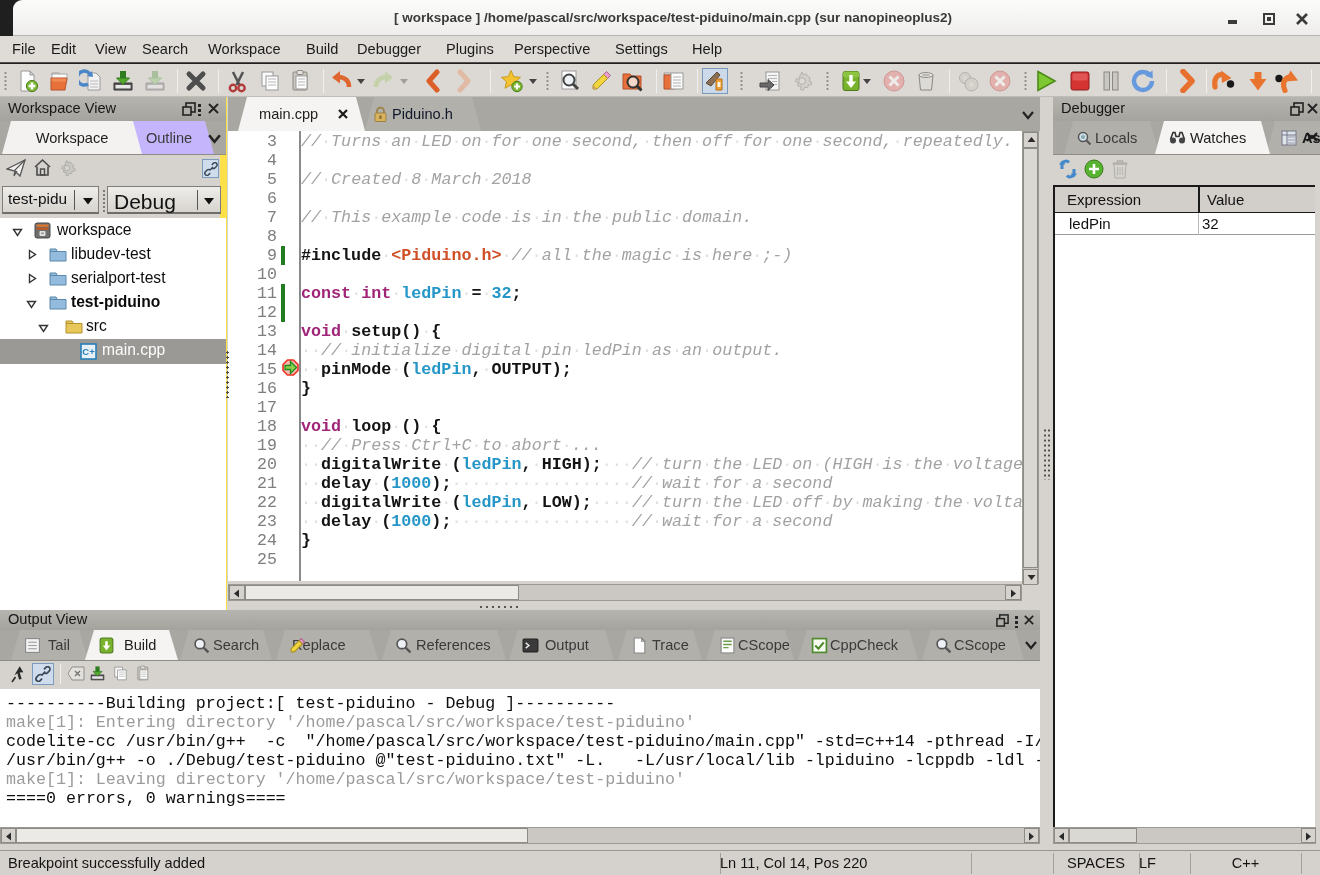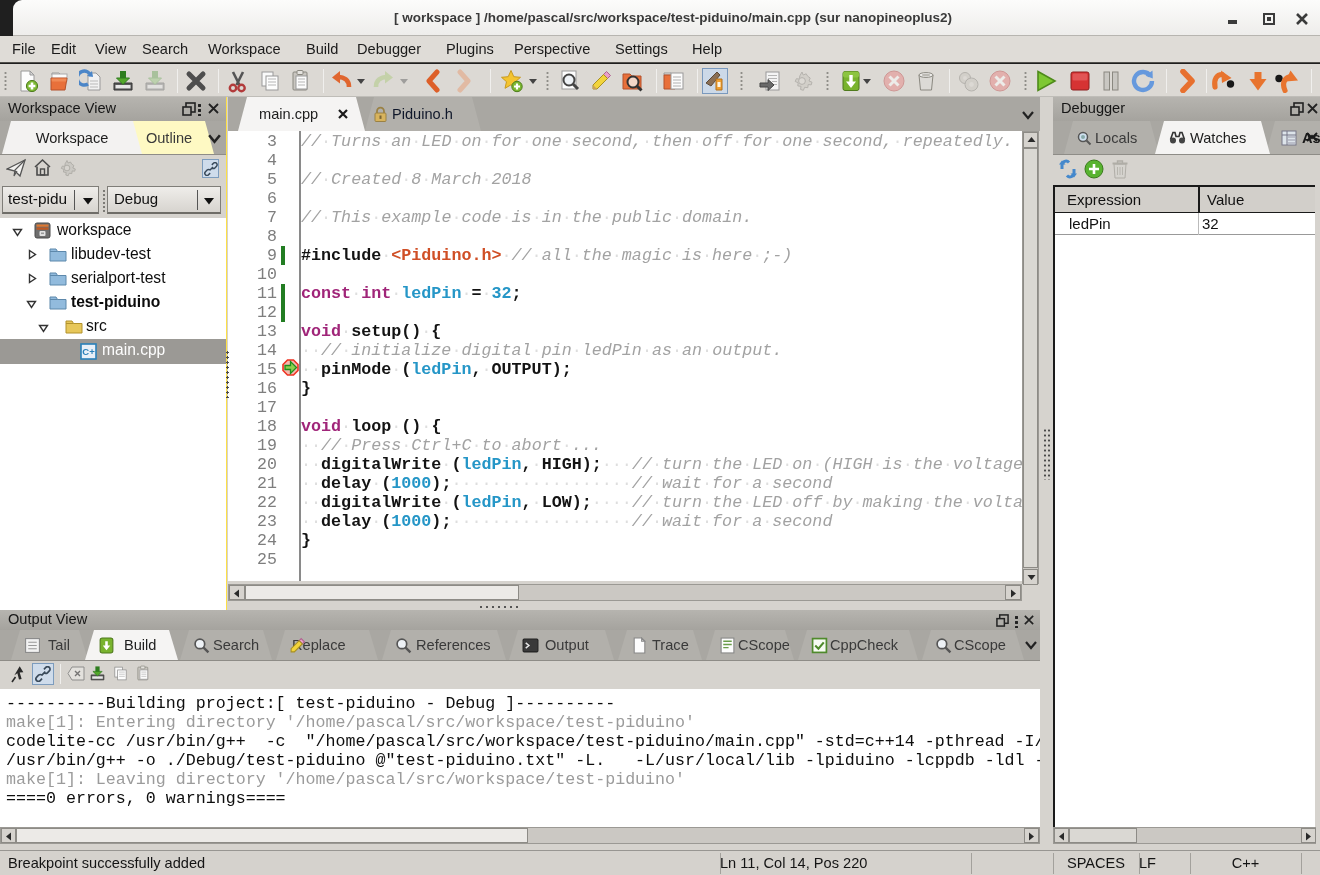--- a/index.html
+++ b/index.html
@@ -247,34 +247,34 @@
 <svg class="ic" style="left:1275px" viewBox="0 0 24 24">
       <circle cx="4" cy="9.5" r="3.7" fill="#181818"></circle>
       <path d="M10 21.5c-3-6.5-1-12 4-13.5" fill="none" stroke="#e8742e" stroke-width="5.2" stroke-linecap="round"></path>
       <path d="M15.5 1.5L23 11.5l-12.5 1z" fill="#e8742e"></path>
     </svg>
 <div class="tsep" style="left:1311px"></div>
 </div>
 <div class="a" id="main"></div>
 <div class="a" style="left:225px;top:350px;width:5px;height:48px;background-image:radial-gradient(circle,#4a4a4a 1px,transparent 1.2px);background-size:5px 5px;z-index:5"></div>
 <div class="a" style="left:1043px;top:428px;width:7px;height:52px;background-image:radial-gradient(circle,#4a4a4a 1px,transparent 1.2px);background-size:4px 5px;z-index:5"></div>
-<div class="a" id="leftpanel" style="left:0;top:97px;width:227px;height:513px;border-right:1px solid #fde047">
+<div class="a" id="leftpanel" style="left:0;top:97px;width:227px;height:513px;border-right:7px solid #fde047">
  <div class="a cap" style="left:0;top:0;width:226px;height:24px;line-height:23px"><span style="margin-left:8px">Workspace View</span>
   <svg class="a" style="left:182px;top:5px" width="14" height="14" viewBox="0 0 14 14">
         <rect x="4" y="1" width="9" height="9" fill="none" stroke="#222" stroke-width="1.6"></rect>
         <rect x="1" y="5" width="8" height="8" fill="#b0aea9" stroke="#222" stroke-width="1.6"></rect>
       </svg>
   <div class="a" style="left:198px;top:5px;width:3px;height:14px;background-image:radial-gradient(circle,#222 1.4px,transparent 1.6px);background-size:3px 5px;background-position:0 1px"></div>
   <svg class="a" style="left:207px;top:5px" width="13" height="13" viewBox="0 0 13 13">
         <path d="M2 2l9 9M11 2l-9 9" stroke="#222" stroke-width="1.8"></path>
       </svg>
  </div>
  <div class="a" style="left:0;top:24px;width:226px;height:34px;background:#a9a7a2;border-bottom:1px solid #8e8c87">
   <div class="tab trap" style="z-index:2;left:2px;width:140px;background:#f3f2f1;text-align:center;line-height:34px;color:#1d1d1d">Workspace</div>
-  <div class="tab trap" style="left:124px;width:90px;background:#fef9c3;text-align:center;line-height:34px;color:#3a3a3a;z-index:1">Outline</div>
+  <div class="tab trap" style="left:124px;width:90px;background:#c4b5fd;text-align:center;line-height:34px;color:#3a3a3a;z-index:1">Outline</div>
   <svg class="a" style="left:207px;top:11px;z-index:3" width="15" height="13" viewBox="0 0 14 12">
         <path d="M2 3l5 6 5-6" fill="none" stroke="#222" stroke-width="2.4"></path>
       </svg>
  </div>
  <div class="a" style="left:0;top:58px;width:226px;height:28px">
   <svg class="a" style="left:6px;top:3px" width="21" height="20" viewBox="0 0 21 20">
         <path d="M1 11L19 2l-5 16-5-5z" fill="#f2f1ef" stroke="#555" stroke-width="1.3"></path>
         <path d="M19 2L9 12l-1 6 3-5" fill="none" stroke="#555" stroke-width="1.2"></path>
       </svg>
   <svg class="a" style="left:33px;top:3px" width="19" height="19" viewBox="0 0 19 19">
@@ -294,21 +294,21 @@
  </div>
  <div class="a" style="left:2px;top:89px;width:97px;height:28px;background:linear-gradient(#efedea,#d7d4cf);border:1px solid #7f7d78;border-bottom:2px solid #6f6d68">
   <div style="margin:3px 0 0 5px;font-size:15.4px;color:#111">test-pidu</div>
   <div class="a" style="left:71px;top:3px;width:1px;height:20px;background:#555"></div>
   <svg class="a" style="right:4px;top:10px" width="12" height="8" viewBox="0 0 12 8">
         <path d="M1 1h10L6 7.5z" fill="#111"></path>
       </svg>
  </div>
  <div class="a" style="left:103px;top:92px;width:2px;height:24px;background-image:radial-gradient(circle,#7d7b76 0.8px,transparent 1px);background-size:2px 4px"></div>
  <div class="a" style="left:107px;top:89px;width:114px;height:28px;background:linear-gradient(#efedea,#d7d4cf);border:1px solid #7f7d78;border-bottom:2px solid #6f6d68">
-  <div style="margin:3px 0 0 6px;font-size:15px;color:#111">Debug</div>
+  <div style="margin:3px 0 0 6px;font-size:21px;color:#111">Debug</div>
   <div class="a" style="right:22px;top:3px;width:1px;height:20px;background:#555"></div>
   <svg class="a" style="right:5px;top:10px" width="12" height="8" viewBox="0 0 12 8">
         <path d="M1 1h10L6 7.5z" fill="#111"></path>
       </svg>
  </div>
  <div class="a" style="left:0;top:121px;width:226px;height:392px;background:#fff">
   <div class="a" id="tree" style="left:0;top:0;width:226px;height:392px;font-size:15.6px;color:#0c0c0c">
    <svg class="a" style="left:12px;top:10px" width="11" height="9" viewBox="0 0 11 9">
           <path d="M1.5 1.5h8L5.5 7.5z" fill="none" stroke="#333" stroke-width="1.4"></path>
         </svg>

